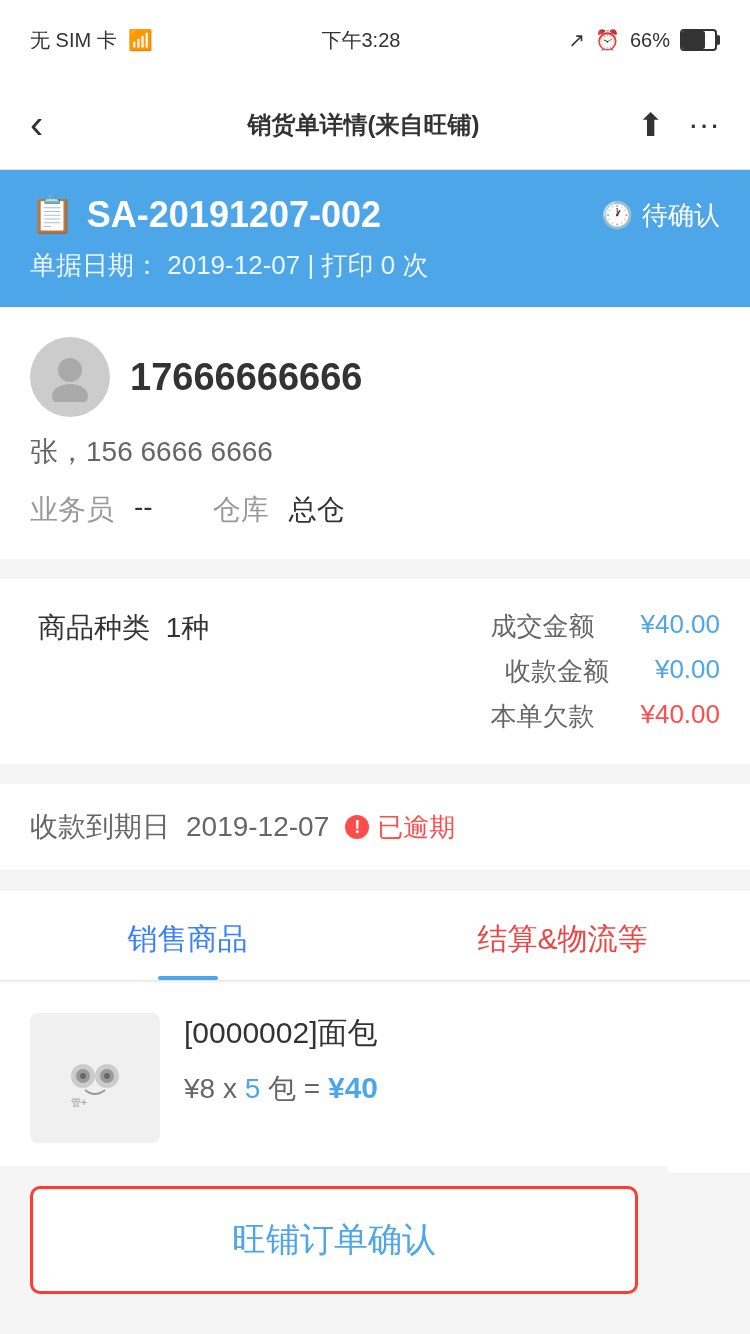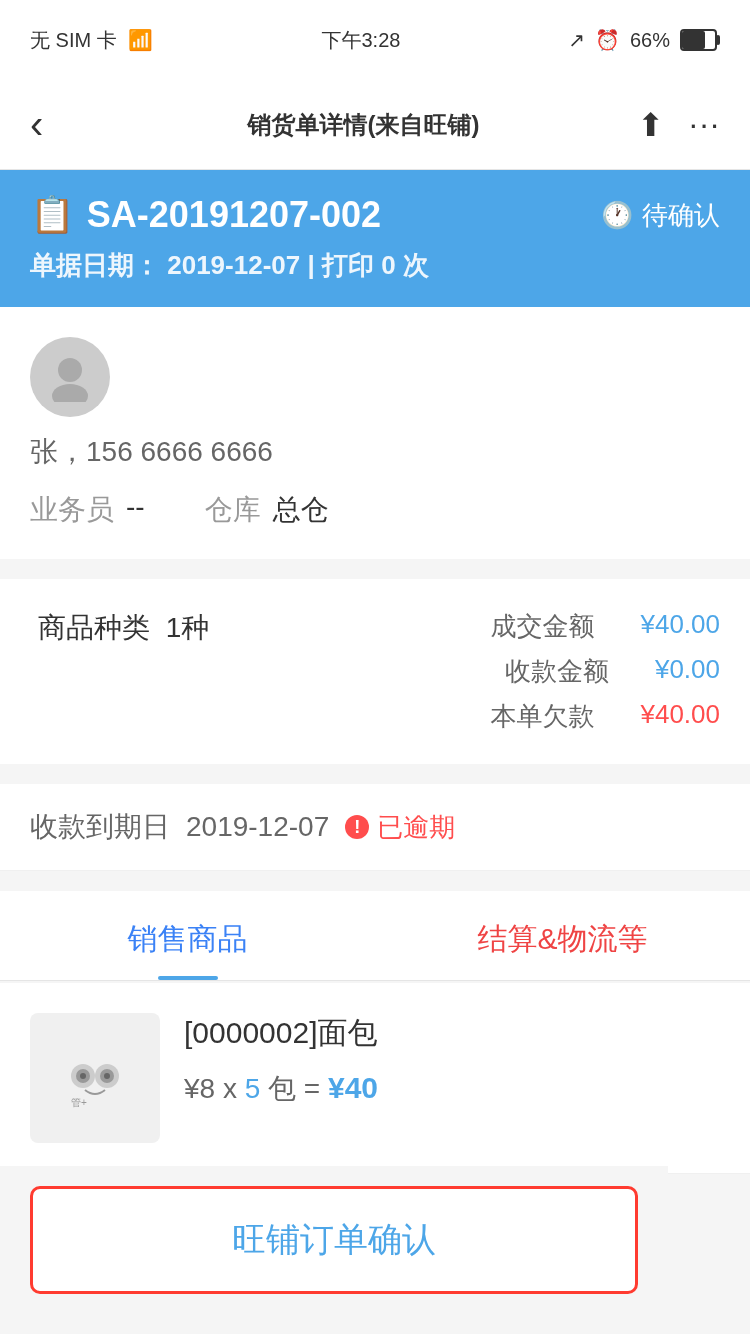--- a/index.html
+++ b/index.html
@@ -91,21 +91,20 @@
     .order-status {
       display: flex;
       align-items: center;
       gap: 8px;
       color: #fff;
       font-size: 26px;
     }
     .order-date {
       color: rgba(255,255,255,0.9);
       font-size: 26px;
-      font-weight: bold;
     }
 
     
     .card {
       background: #fff;
       margin-bottom: 20px;
     }
 
     
     .customer-section {
@@ -142,21 +141,21 @@
       margin-bottom: 20px;
     }
     .customer-meta {
       display: flex;
       gap: 60px;
       font-size: 28px;
       color: #666;
     }
     .customer-meta-item {
       display: flex;
-      gap: 12px;
+      gap: 20px;
     }
     .meta-label { color: #999; }
     .meta-value { color: #333; }
 
     
     .summary-section {
       background: #fff;
       padding: 30px;
       margin-bottom: 20px;
       display: flex;
@@ -372,20 +371,21 @@
 </div>
 
 <div class="customer-section card">
   <div class="customer-row">
     <div class="avatar">
       <svg width="50" height="50" viewBox="0 0 50 50">
         <circle cx="25" cy="18" r="12" fill="#aaa"></circle>
         <ellipse cx="25" cy="44" rx="18" ry="12" fill="#aaa"></ellipse>
       </svg>
     </div>
+    <div class="customer-phone">17666666666</div>
   </div>
   <div class="customer-name">张，156 6666 6666</div>
   <div class="customer-meta">
     <div class="customer-meta-item">
       <span class="meta-label">业务员</span>
       <span class="meta-value">--</span>
     </div>
     <div class="customer-meta-item">
       <span class="meta-label">仓库</span>
       <span class="meta-value">总仓</span>

